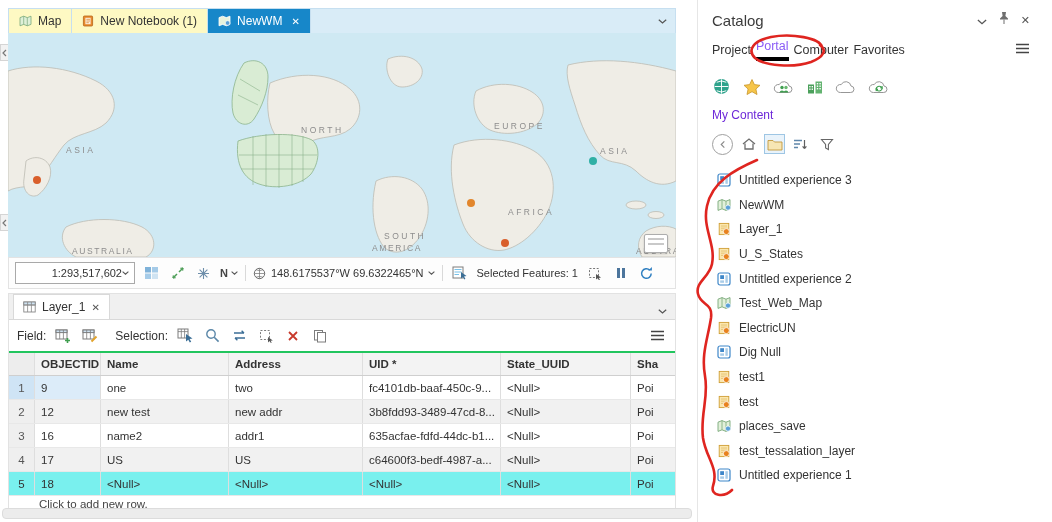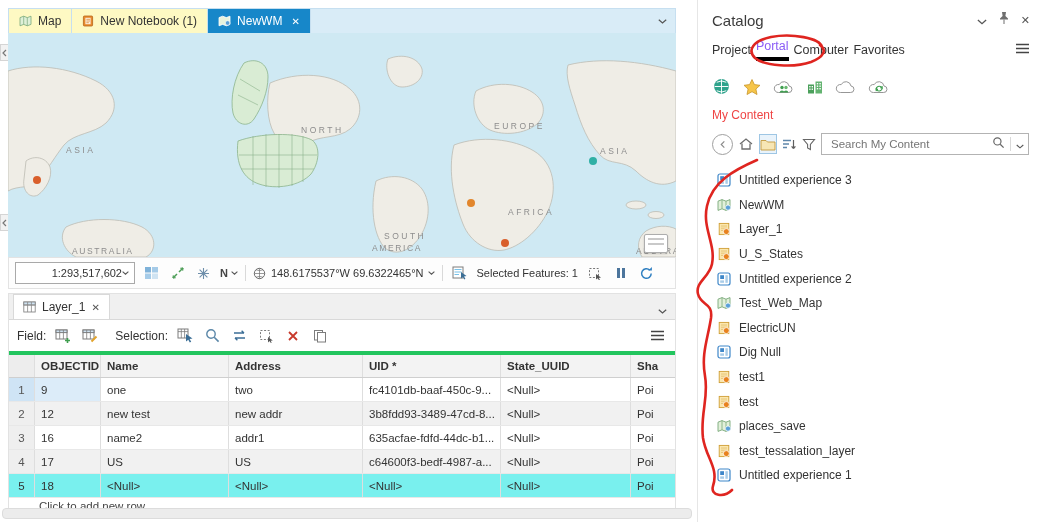--- a/index.html
+++ b/index.html
@@ -23,21 +23,21 @@
   .scalebox{display:flex;align-items:center;justify-content:flex-end;width:108px;height:20px;border:1px solid #a9a9a9;background:#fff;padding:0 5px;font-size:11px;}
   .vsep{width:1px;height:16px;background:#d9d9d9;}
   .sicon{display:inline-flex;align-items:center;justify-content:center;width:19px;height:19px;}
   .northbtn{display:inline-flex;align-items:center;gap:3px;font-weight:bold;font-size:11px;color:#444;}
   .coords{display:flex;align-items:center;gap:5px;}
   
   .tpanel{margin-top:4px;border:1px solid #e2e2e2;background:#fff;}
   .ttabbar{display:flex;align-items:flex-end;height:25px;background:#f0f0f0;border-bottom:1px solid #d9d9d9;padding-left:4px;}
   .ttab{display:flex;align-items:center;gap:6px;height:24px;padding:0 9px;background:#fff;border:1px solid #d9d9d9;border-bottom:none;font-size:12px;}
   .ttab .x{font-size:10px;color:#555;}
-  .ttoolbar{display:flex;align-items:center;gap:7px;height:31px;padding:0 8px;border-bottom:4px solid #22c55e;font-size:12px;}
+  .ttoolbar{display:flex;align-items:center;gap:7px;height:31px;padding:0 8px;border-bottom:2px solid #22c55e;font-size:12px;}
   .ticon{display:inline-flex;align-items:center;justify-content:center;width:20px;height:20px;}
   .grid{font-size:11.5px;}
   .ghead{display:flex;height:22px;background:#f3f3f3;border-bottom:1px solid #cfcfcf;font-weight:bold;}
   .grow{display:flex;height:23px;background:#fff;border-bottom:1px solid #e8e8e8;}
   .cell{display:flex;align-items:center;padding:0 6px;border-right:1px solid #dedede;overflow:hidden;white-space:nowrap;box-sizing:border-box;}
   .gut{width:26px;justify-content:center;background:#efefef;color:#555;padding:0;}
   .ghead .gut{background:#ededed;}
   .cw0{width:66px}.cw1{width:128px}.cw2{width:134px}.cw3{width:138px}.cw4{width:130px}.cw5{width:44px;border-right:none}
   .grow.alt{background:#f1f1f1;}
   .grow.sel{background:#79f0ee;}
@@ -51,21 +51,21 @@
   
   .catalog{position:absolute;left:697px;top:0;width:343px;height:522px;background:#fff;border-left:1px solid #e6e6e6;box-sizing:border-box;}
   .cheader{display:flex;align-items:center;margin:11px 10px 0 14px;}
   .ctitle{flex:1;font-size:15px;color:#3c3c3c;}
   .hicons{display:flex;align-items:center;gap:11px;color:#555;}
   .ctabs{display:flex;align-items:flex-end;gap:5px;margin:10px 10px 0 14px;font-size:12.5px;}
   .ctab{padding-bottom:4px;color:#333;}
   .ctab.active{color:#8b5cf6;border-bottom:4px solid #000000;}
   .cicons{display:flex;align-items:flex-end;gap:11px;margin:11px 10px 0 14px;height:24px;}
   .cicon{display:inline-flex;align-items:flex-end;}
-  .mycontent{margin:12px 10px 0 14px;font-size:12px;color:#ef4444;}
+  .mycontent{margin:12px 10px 0 14px;font-size:12px;color:#6d28d9;}
   .ctoolbar{display:flex;align-items:center;gap:5px;margin:10px 12px 0 14px;height:24px;}
   .roundbtn{width:19px;height:19px;border:1px solid #9f9f9f;border-radius:50%;display:flex;align-items:center;justify-content:center;flex:none;}
   .tbicon{display:inline-flex;align-items:center;justify-content:center;width:21px;height:20px;}
   .tbicon.boxed{border:1px solid #9ec6e4;background:#e9f3fb;box-sizing:border-box;}
   .searchbox{flex:1;display:flex;align-items:center;height:22px;border:1px solid #b3b3b3;background:#fff;padding:0 4px 0 7px;gap:5px;box-sizing:border-box;}
   .searchbox input{flex:1;border:none;outline:none;font-size:11.5px;font-family:inherit;color:#555;background:transparent;min-width:0;}
   .sbsep{width:1px;height:14px;background:#d9d9d9;}
   .clist{margin:12px 0 0 19px;}
   .citem{display:flex;align-items:center;gap:8px;height:24.6px;font-size:12px;color:#333;}
   .citem svg{flex:none;}
@@ -492,35 +492,20 @@
         <svg width="15" height="13" viewBox="0 0 15 13">
             <path d="M1 2.5 H9 M1 6 H7 M1 9.5 H5" stroke="#5f87ab" stroke-width="1.4"></path>
             <path d="M11.5 2 V10.5 M11.5 10.5 L9.6 8.4 M11.5 10.5 L13.4 8.4" stroke="#5f5f5f" stroke-width="1.2" fill="none"></path>
           </svg>
       </span>
       <span class="tbicon">
         <svg width="14" height="13" viewBox="0 0 14 13">
             <path d="M1.5 1.5 H12.5 L8.4 6.5 V11.5 L5.6 10 V6.5 Z" fill="#fff" stroke="#666" stroke-width="1.1"></path>
           </svg>
       </span>
-      <div class="searchbox">
-        <input type="text" readonly="" placeholder="Search My Content" style="">
-        <span>
-          <svg width="13" height="13" viewBox="0 0 13 13">
-              <circle cx="5.4" cy="5.4" r="3.6" fill="none" stroke="#666" stroke-width="1.2"></circle>
-              <path d="M8.2 8.2 L11.6 11.6" stroke="#666" stroke-width="1.3"></path>
-            </svg>
-        </span>
-        <span class="sbsep"></span>
-        <span>
-          <svg width="8" height="5" viewBox="0 0 9 5">
-              <path d="M0.8 0.8 L4.5 4 L8.2 0.8" fill="none" stroke="#555" stroke-width="1.2"></path>
-            </svg>
-        </span>
-      </div>
     </div>
 
     <div class="clist">
       <div class="citem">
         <svg width="14" height="14" viewBox="0 0 14 14">
             <rect x="1" y="1" width="12" height="12" rx="2" fill="#fff" stroke="#3f87c9" stroke-width="1.2"></rect>
             <rect x="3.2" y="3.2" width="3.8" height="3.8" fill="#3f87c9"></rect>
             <rect x="8.4" y="3.2" width="2.4" height="7.6" fill="#a9cce8"></rect>
             <rect x="3.2" y="8.4" width="3.8" height="2.4" fill="#a9cce8"></rect>
           </svg>

